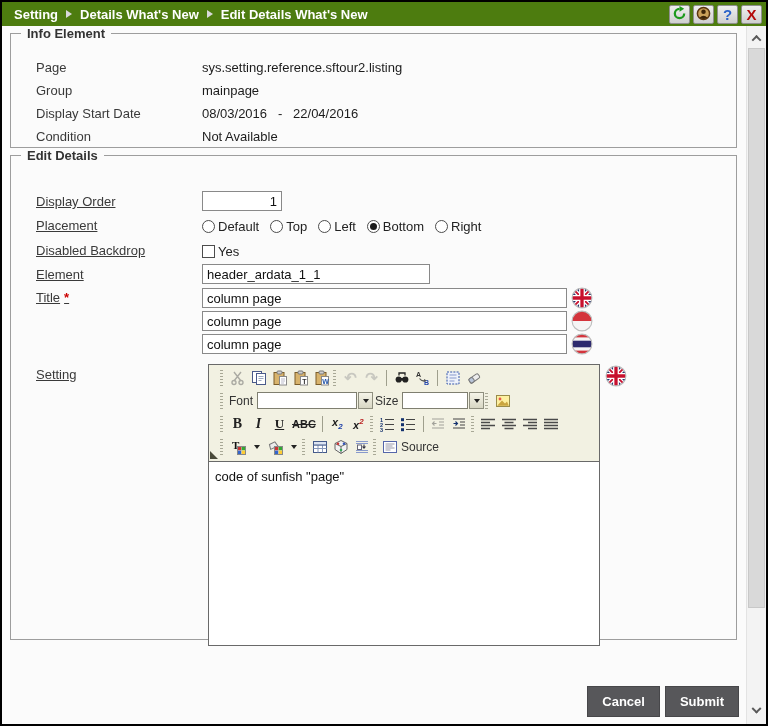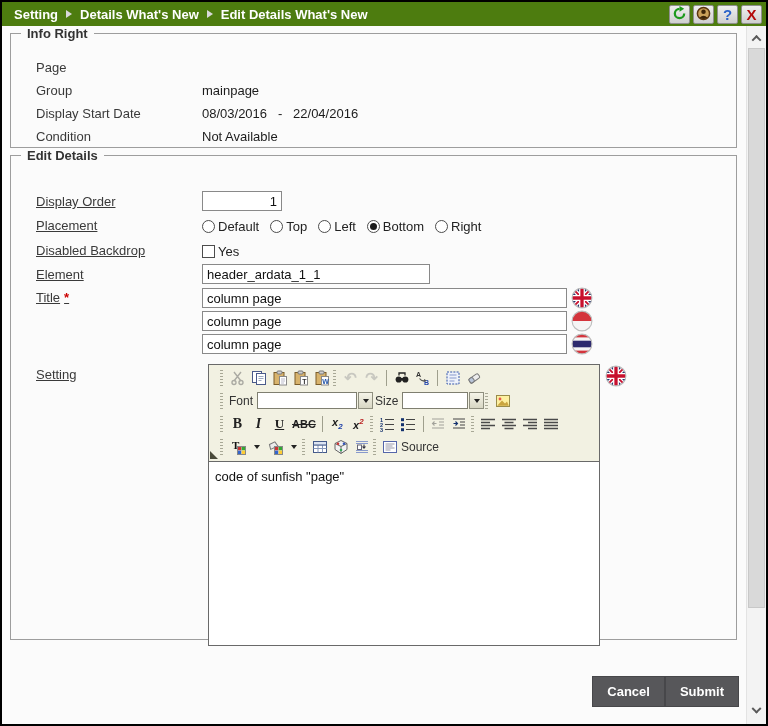--- a/index.html
+++ b/index.html
@@ -143,21 +143,21 @@
   .collapse-tri {
     position:absolute; left:1px; bottom:2px; width:0; height:0;
     border-bottom:8px solid #4a4a3a; border-right:8px solid transparent; cursor:pointer;
   }
   .editor-body {
     height:183px; background:#fff; padding:7px 6px; font-size:13px; color:#111; cursor:text;
   }
   .content-flag { margin-left:5px; margin-top:1px; }
 
   
-  .footer { position:absolute; right:27px; bottom:17px; display:flex; }
+  .footer { position:absolute; right:27px; bottom:7px; display:flex; gap:5px; }
   .btn {
     height:31px; padding:0 14px; background:#57575a; color:#fff; border:1px solid #47474a;
     font-size:13px; font-weight:bold; font-family:"Liberation Sans",sans-serif; cursor:pointer;
   }
 </style>
 </head>
 <body>
 
 <div class="window">
 
@@ -191,23 +191,24 @@
       </button>
       <button class="tbtn close">
         <span>X</span>
       </button>
     </div>
   </div>
 
   <div class="main">
 
     <fieldset class="fs fs-info">
-      <legend>Info Right</legend>
+      <legend>Info Element</legend>
       <div class="frow">
         <span class="flabel">Page</span>
+        <span class="fvalue">sys.setting.reference.sftour2.listing</span>
       </div>
       <div class="frow">
         <span class="flabel">Group</span>
         <span class="fvalue">mainpage</span>
       </div>
       <div class="frow">
         <span class="flabel">Display Start Date</span>
         <span class="fvalue">08/03/2016   -   22/04/2016</span>
       </div>
       <div class="frow">

